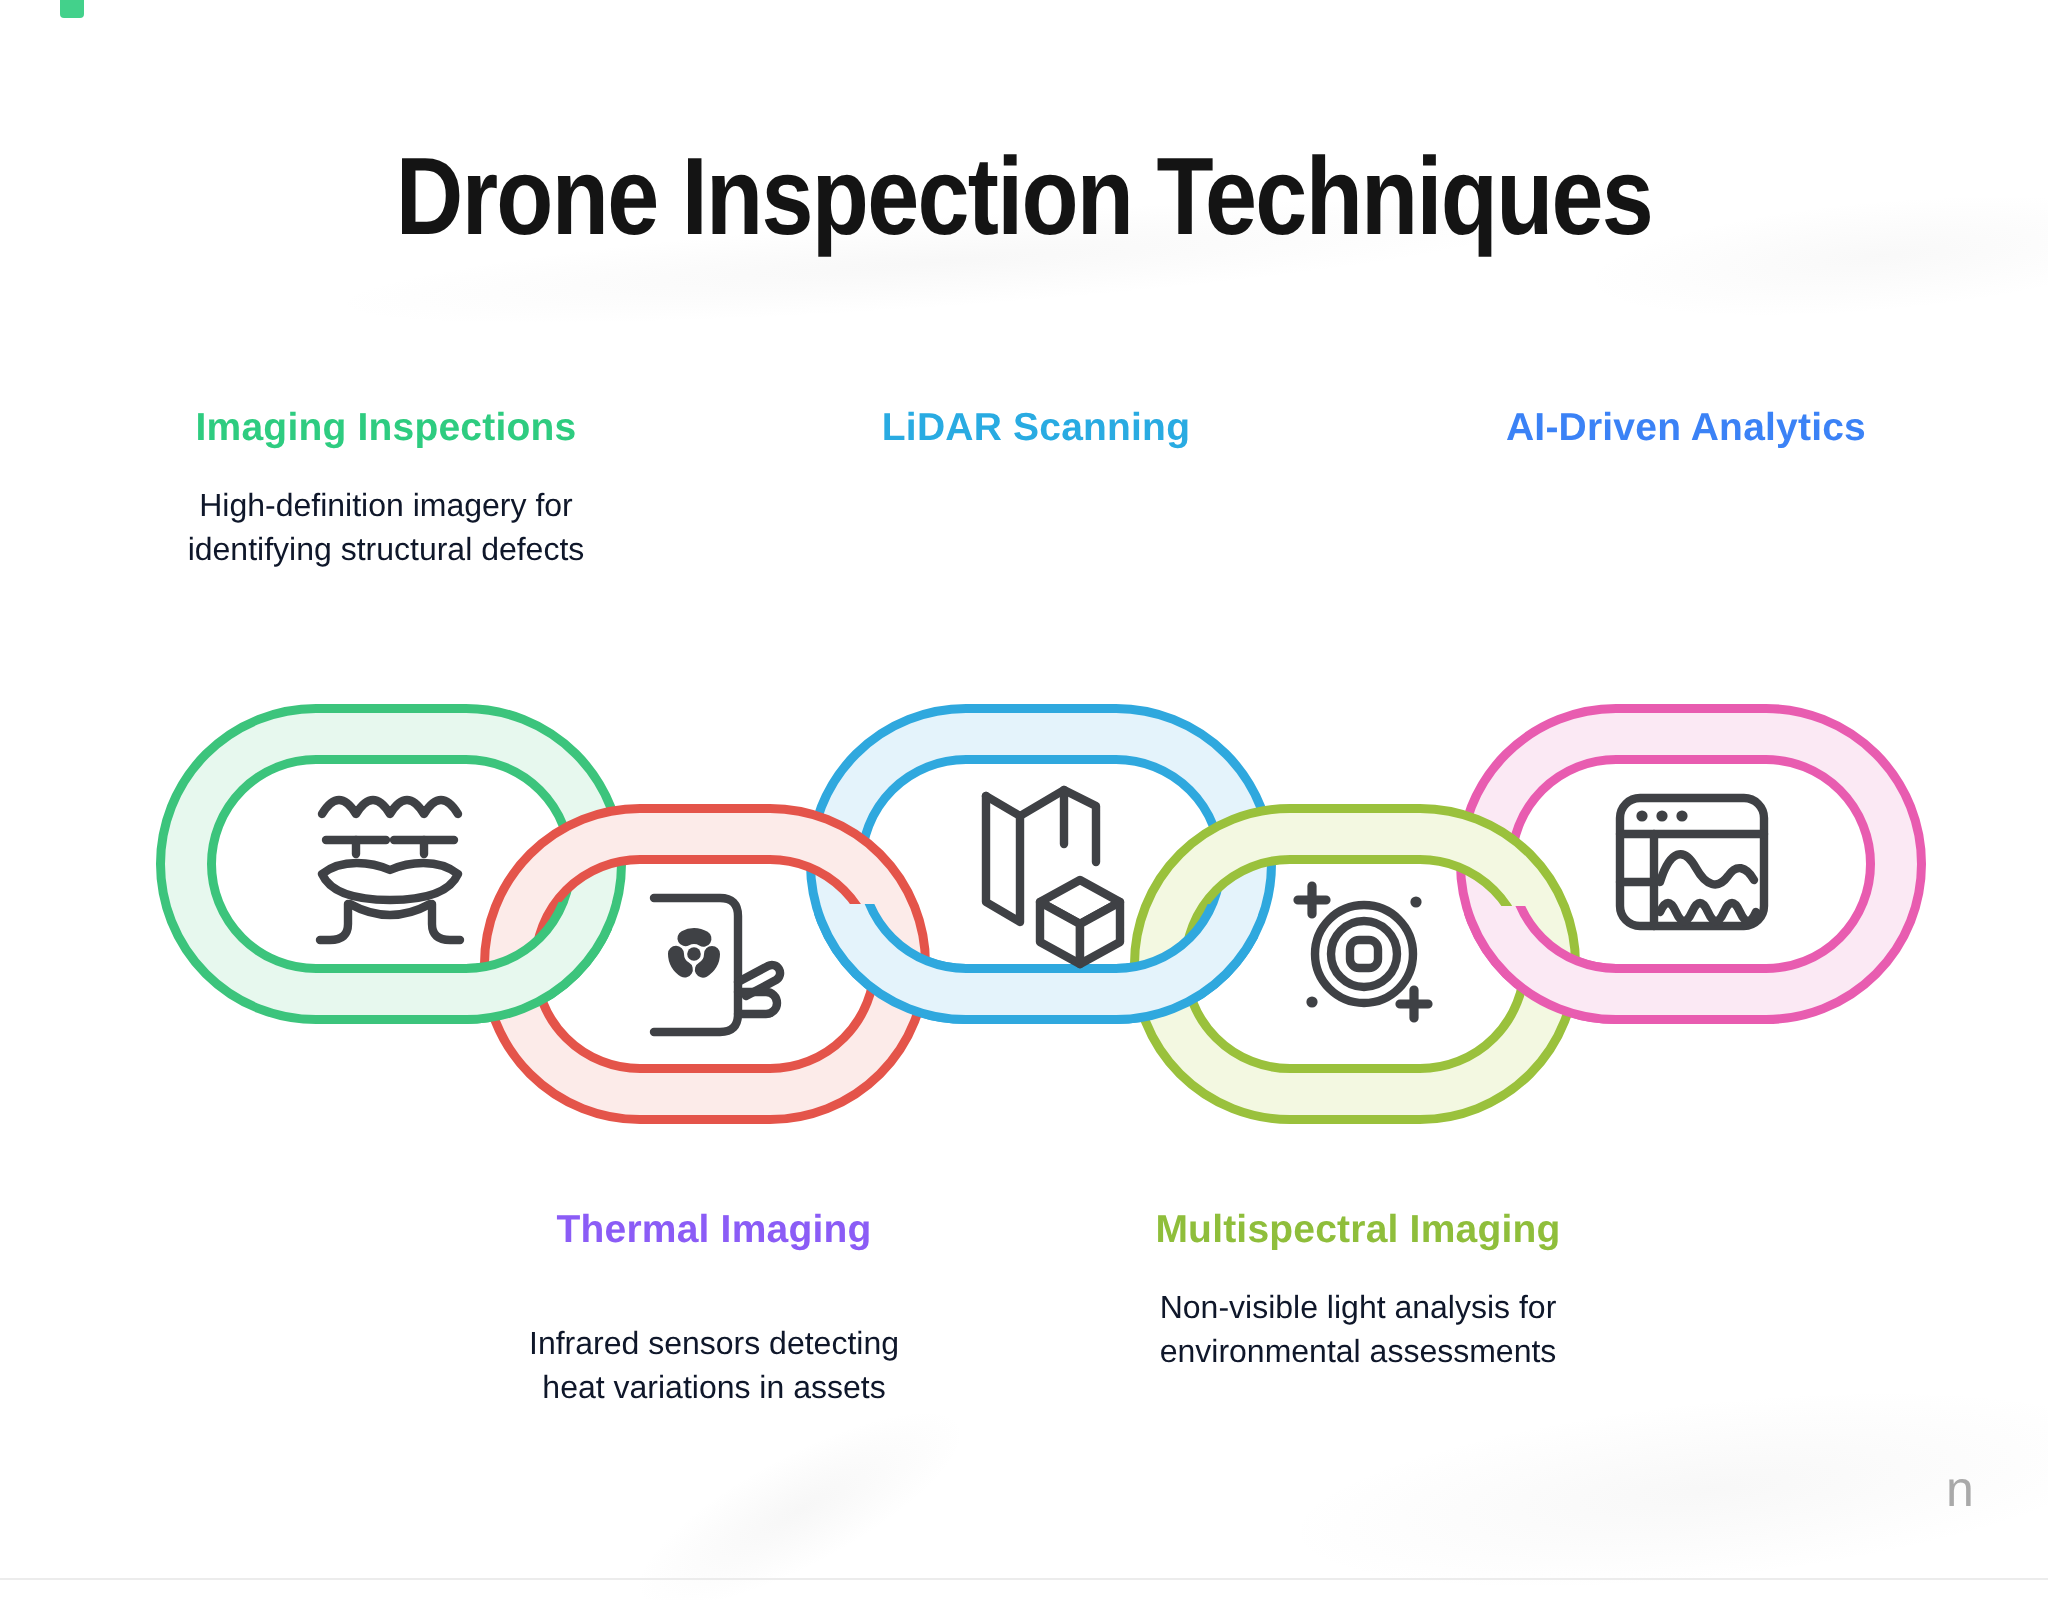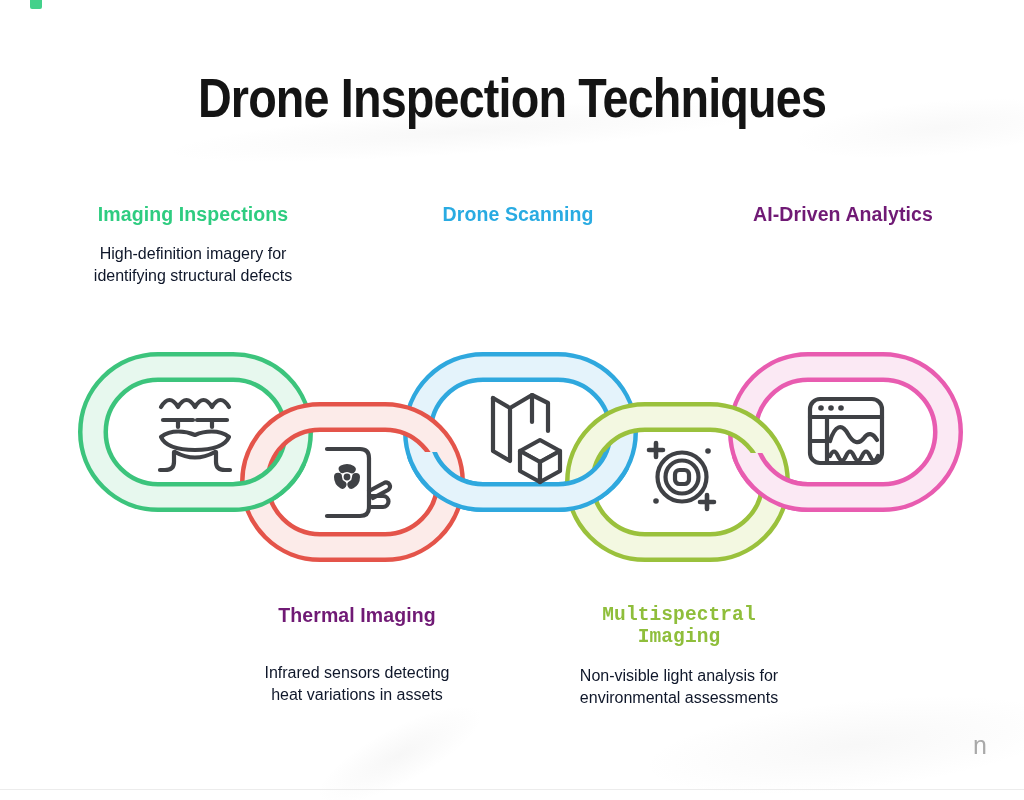--- a/index.html
+++ b/index.html
@@ -69,31 +69,31 @@
 <div class="swoosh s3"></div>
 <div class="swoosh s4"></div>
 
 <h1 class="title">Drone Inspection Techniques</h1>
 
 <div class="label-block lb-visual">
   <h3 style="color: rgb(46, 204, 128);">Imaging Inspections</h3>
   <p>High-definition imagery for identifying structural defects</p>
 </div>
 <div class="label-block lb-lidar">
-  <h3 style="color: rgb(41, 171, 226);">Drone Scanning</h3>
+  <h3 style="color: rgb(41, 171, 226);">LiDAR Scanning</h3>
 </div>
 <div class="label-block lb-ai">
-  <h3 style="color: #701a75;">AI-Driven Analytics</h3>
+  <h3 style="color: #3b82f6;">AI-Driven Analytics</h3>
 </div>
 <div class="label-block lb-thermal">
-  <h3 style="color: #701a75;">Thermal Imaging</h3>
+  <h3 style="color: #8b5cf6;">Thermal Imaging</h3>
   <p>Infrared sensors detecting heat variations in assets</p>
 </div>
 <div class="label-block lb-multi">
-  <h3 style="color: rgb(143, 190, 59); font-family: Liberation Mono, monospace;">Multispectral Imaging</h3>
+  <h3 style="color: rgb(143, 190, 59);">Multispectral Imaging</h3>
   <p>Non-visible light analysis for environmental assessments</p>
 </div>
 
 <svg class="chain" width="1024" height="800" viewBox="0 0 1024 800">
   <defs>
     <clipPath id="clip-green">
         <rect x="210" y="451" width="96" height="96"></rect>
       </clipPath>
     <clipPath id="clip-blue">
       <rect x="407" y="452" width="90" height="93"></rect>

